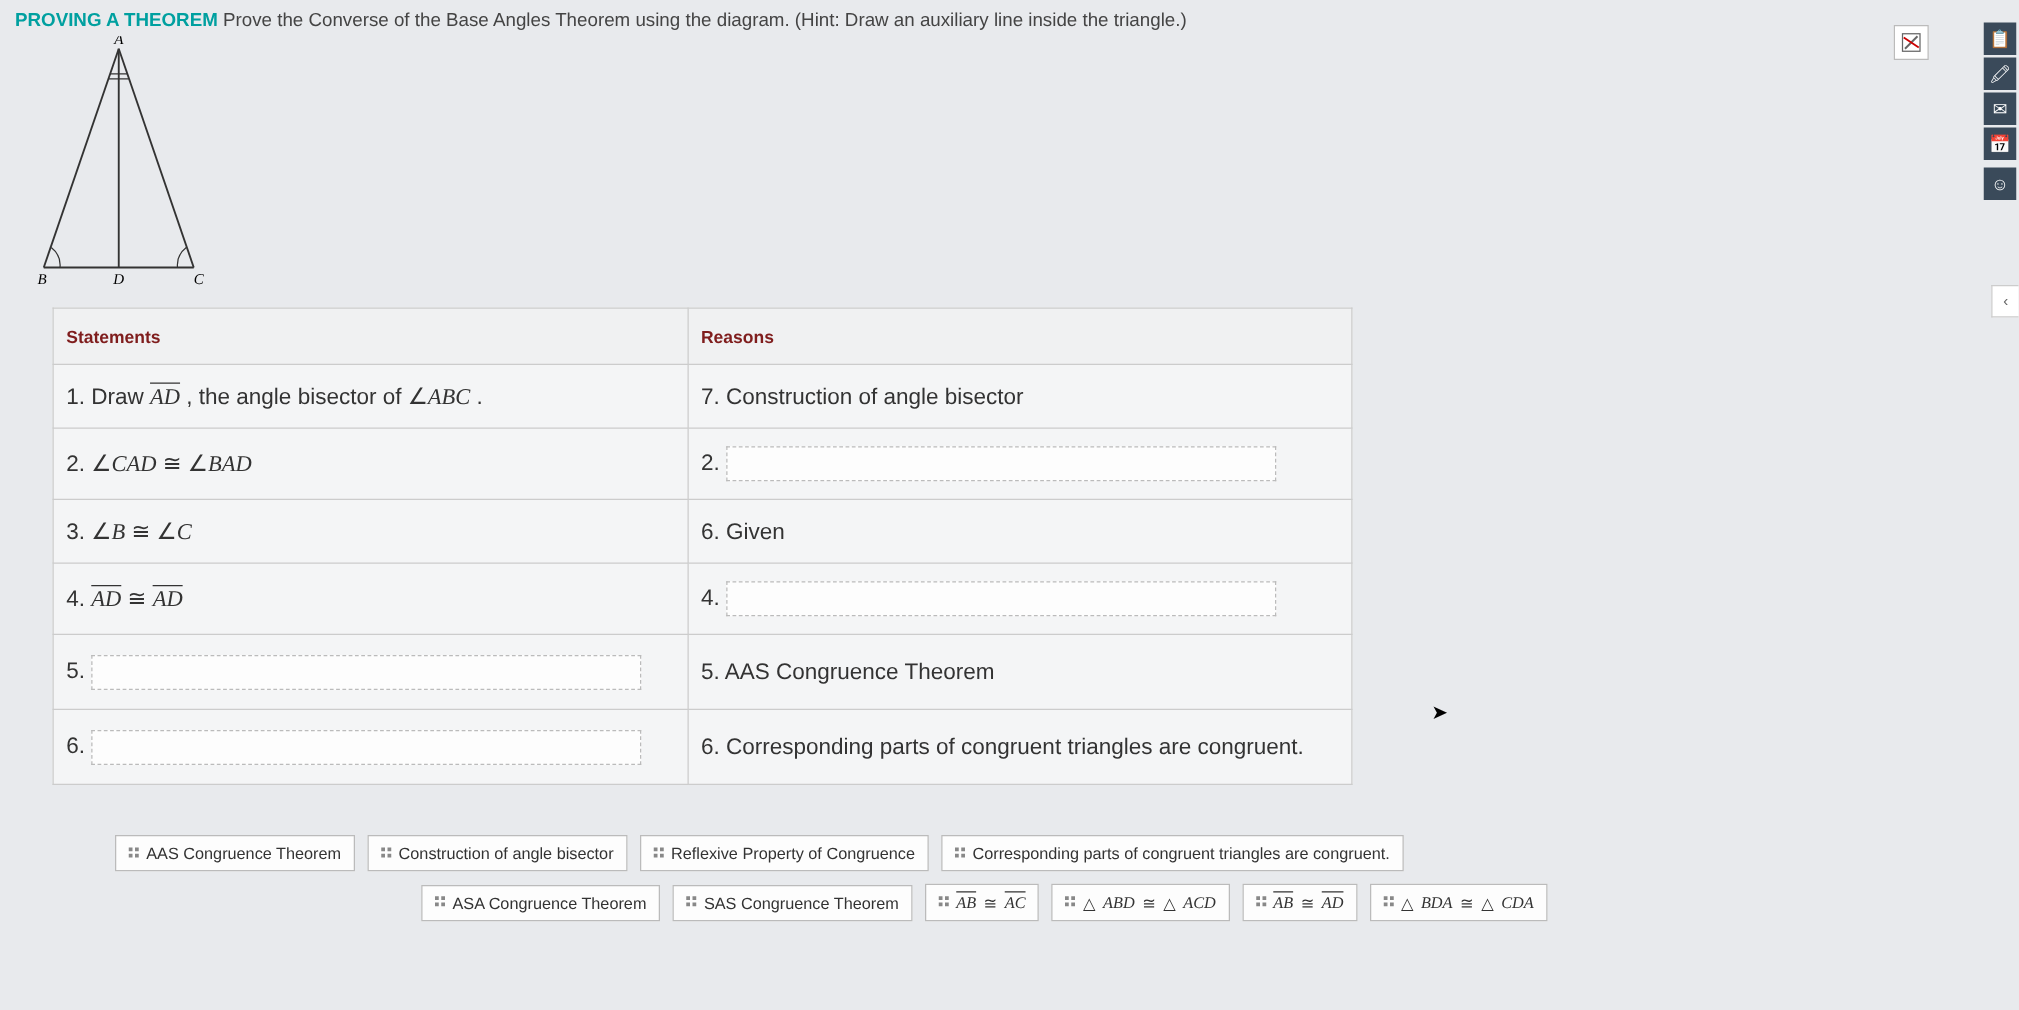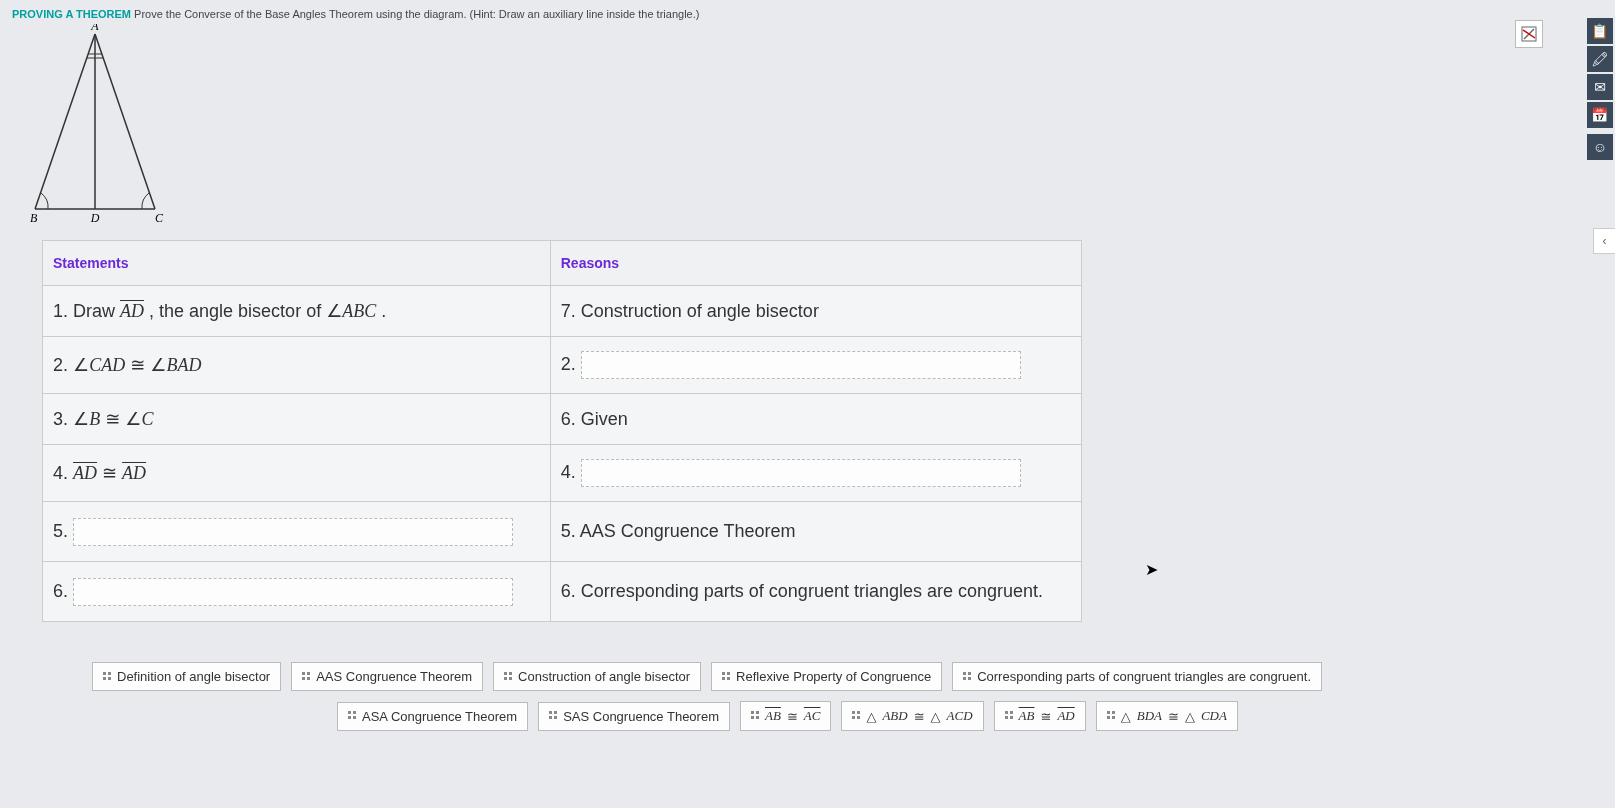--- a/index.html
+++ b/index.html
@@ -1,22 +1,22 @@
 <!DOCTYPE html>
 <html><head>
 <meta charset="utf-8">
 <style>
 * { box-sizing: border-box; margin: 0; padding: 0; }
 body { font-family: Arial, Helvetica, sans-serif; background: #e8eaed; width: 1615px; height: 808px; position: relative; overflow: hidden; }
 .page { padding: 8px 12px 0 12px; }
-.header-line { font-size: 11px; color: #444; margin-bottom: 4px; }
+.header-line { font-size: 15px; color: #444; margin-bottom: 4px; }
 .header-accent { color: #00a0a0; font-weight: bold; }
 .diagram-wrap { margin: 4px 0 12px 8px; }
 .proof-table { margin: 8px 0 0 30px; width: 1040px; border-collapse: collapse; background: #f4f5f6; }
-.proof-table th { text-align: left; font-weight: bold; font-size: 14px; color: #6d28d9; padding: 14px 10px 14px 10px; border: 1px solid #ccc; background: #f0f1f2; }
+.proof-table th { text-align: left; font-weight: bold; font-size: 14px; color: #7f1d1d; padding: 14px 10px 14px 10px; border: 1px solid #ccc; background: #f0f1f2; }
 .proof-table td { border: 1px solid #ccc; font-size: 18px; color: #333; padding: 14px 10px; vertical-align: middle; height: 50px; }
 .proof-table td.tall { height: 60px; }
 .dropzone { display: inline-block; border: 1px dashed #bbb; background: #fdfdfd; min-width: 440px; height: 28px; vertical-align: middle; }
 .answer-bank { margin: 40px 0 0 80px; }
 .bank-row { margin-bottom: 10px; display: flex; gap: 10px; flex-wrap: wrap; align-items: center; }
 .tile { display: inline-flex; align-items: center; gap: 6px; border: 1px solid #bbb; background: #fdfdfd; padding: 6px 10px; font-size: 13px; color: #333; cursor: move; }
 .grip { display: inline-block; width: 8px; height: 10px; position: relative; }
 .grip::before, .grip::after { content: ""; position: absolute; width: 3px; height: 3px; background: #888; border-radius: 0; left: 0; }
 .grip::before { top: 0; box-shadow: 5px 0 #888; }
 .grip::after { top: 5px; box-shadow: 5px 0 #888; }
@@ -105,24 +105,20 @@
       </td>
       <td class="tall">6. Corresponding parts of congruent triangles are congruent.</td>
     </tr>
   </tbody>
     </table>
 
   <div class="answer-bank">
     <div class="bank-row">
       <div class="tile">
           <span class="grip"></span>
-          <span>Definition of angle bisector</span>
-        </div>
-      <div class="tile">
-          <span class="grip"></span>
           <span>AAS Congruence Theorem</span>
         </div>
       <div class="tile">
           <span class="grip"></span>
           <span>Construction of angle bisector</span>
         </div>
       <div class="tile">
           <span class="grip"></span>
           <span>Reflexive Property of Congruence</span>
         </div>

